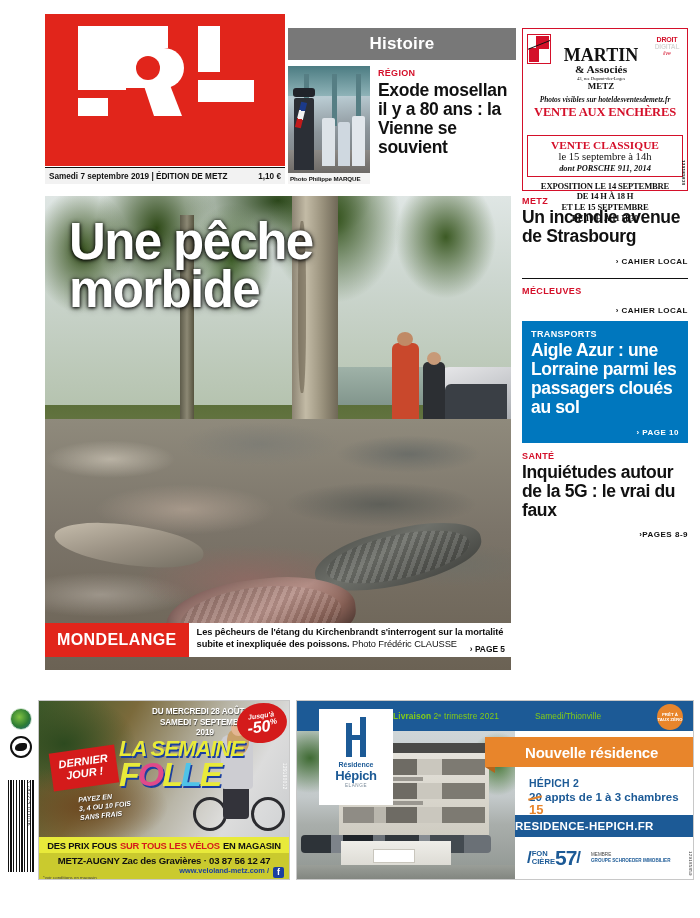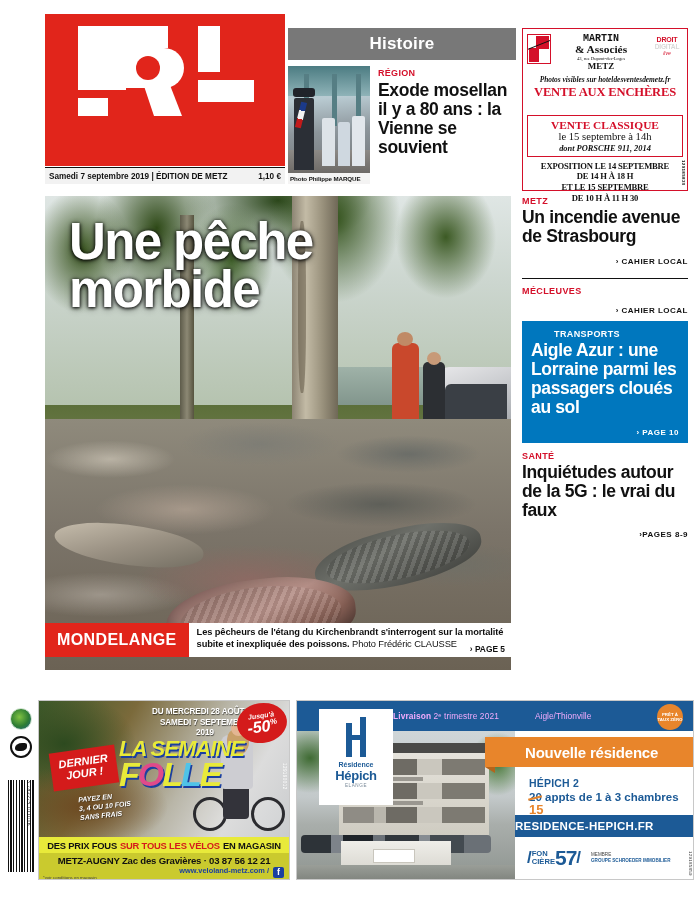--- a/index.html
+++ b/index.html
@@ -92,21 +92,21 @@
   .auc-top { display: flex; align-items: flex-start; gap: 3px; }
   .auc-logo {
     width: 24px; height: 30px; position: relative; flex: 0 0 24px;
     border: 1px solid #d4102a; background: #fff; overflow: hidden;
   }
   .auc-logo .red-blk { position:absolute; right:1px; top:1px; width:13px; height:13px; background:#d4102a; }
   .auc-logo .red-blk2 { position:absolute; left:1px; bottom:1px; width:10px; height:14px; background:#d4102a; }
   .auc-logo .diag { position:absolute; left:-3px; top:9px; width:30px; height:1.4px;
     background:#111; transform: rotate(-22deg); }
   .auc-name { flex: 1; text-align: center; }
-  .auc-name .n1 { font-family:Liberation Mono, monospace; font-size: 10px; font-weight: bold; line-height: 1.0; color:#111; }
+  .auc-name .n1 { font-family:Liberation Serif, serif; font-size: 18px; font-weight: bold; line-height: 1.0; color:#111;margin-top:12px; }
   .auc-name .n2 { font-family:"Liberation Serif",serif; font-size: 11.4px; font-weight: bold; line-height: 1.05; color:#111; }
   .auc-name .n3 { font-family:"Liberation Serif",serif; font-size: 4.6px; line-height: 1.3; color:#111; }
   .auc-name .n4 { font-family:"Liberation Serif",serif; font-size: 9px; font-weight: bold; line-height: 1.1; color:#111; }
   .auc-droit { flex: 0 0 32px; text-align: center; padding-top: 2px; }
   .auc-droit .d1 { color:#d4102a; font-size: 7px; font-weight: bold; letter-spacing:-0.2px; }
   .auc-droit .d2 { color:#d8d8d8; font-size: 6.6px; font-weight: bold; letter-spacing:-0.2px; }
   .auc-droit .d3 { color:#d4102a; font-size: 5px; font-style: italic; }
   .auc-photos {
     text-align:center; font-family:"Liberation Serif",serif; font-style: italic;
     font-weight: bold; font-size: 7.4px; color:#111; margin-top: 3px;
@@ -275,21 +275,21 @@
   }
   .rc-ref {
     text-align: right; font-size: 8px; font-weight: bold; color:#111;
     letter-spacing: 0.5px; margin-top: 10px;
   }
   .rc-rule { border-top: 1px solid #111; margin: 6px 0 7px; }
   .rc-blue {
     background: #0077be; color: #fff; padding: 8px 9px 6px;
     margin-bottom: 8px;
   }
-  .rc-blue .rc-kicker { color:#fff;margin-left:23px; }
+  .rc-blue .rc-kicker { color:#fff; }
   .rc-blue .rc-head { color:#fff; }
   .rc-blue .rc-ref { color:#fff; }
 
   
   .barcode-col {
     position:absolute; left: 6px; top: 702px; width: 30px; height: 178px;
   }
   .eco-badge { width: 22px; height: 22px; margin: 6px auto 0; position: relative; }
   .eco1 { background: radial-gradient(circle at 42% 40%, #7fc242 0%, #2f7d32 55%, #1d5e8a 100%);
     border-radius:50%; border: 1.5px solid #cfe3cf; }
@@ -410,21 +410,21 @@
   .velo-foot .cond { position:absolute; left: 4px; bottom: 1px; font-size: 4.4px; color:#444; }
   .velo-vcode { position:absolute; right: 2px; top: 62px; font-size: 4.6px; color:#fff;
     writing-mode: vertical-rl; letter-spacing: 0.4px; }
 
   .ad-hepich {
     position:absolute; left: 296px; top: 700px; width: 398px; height: 180px;
     border: 1px solid #c8c8c8; background:#1c5a96; overflow:hidden;
   }
   .hep-top {
     position:absolute; left:0; top:0; width:100%; height: 30px;
-    color:#f0abfc; display:flex; align-items:center;
+    color:#84cc16; display:flex; align-items:center;
   }
   .hep-top .liv { position:absolute; left: 96px; font-size: 8.4px; letter-spacing: 0.1px; }
   .hep-top .loc { position:absolute; left: 238px; font-size: 8.4px; }
   .hep-top .liv b { font-weight: bold; }
   .hep-circle {
     position:absolute; right: 10px; top: 3px; width: 26px; height: 26px;
     background: #e8852b; border-radius: 50%; color:#fff;
     display:flex; flex-direction:column; align-items:center; justify-content:center;
     font-size: 4.4px; font-weight: bold; line-height: 1.2; text-align:center;
   }
@@ -710,34 +710,34 @@
 
     <div class="velo-vcode">129190012</div>
 
     <div class="velo-strip">
       <span class="blk">DES PRIX FOUS</span>
       <span class="red">SUR TOUS LES VÉLOS</span>
       <span class="blk">EN MAGASIN</span>
     </div>
 
     <div class="velo-foot">
-      <div class="addr">METZ-AUGNY Zac des Gravières · 03 87 56 12 21</div>
+      <div class="addr">METZ-AUGNY Zac des Gravières · 03 87 56 12 47</div>
       <div class="web">www.veloland-metz.com /</div>
       <div class="fb">f</div>
       <div class="cond">*voir conditions en magasin</div>
     </div>
   </div>
 
   <div class="ad-hepich">
     <div class="hep-top">
       <span class="liv">
         <b>Livraison</b>
         <span>2ᵉ trimestre 2021</span>
       </span>
-      <span class="loc">Aigle/Thionville</span>
+      <span class="loc">Samedi/Thionville</span>
     </div>
     <div class="hep-circle">PRÊT À TAUX ZÉRO</div>
 
     <div class="hep-photo">
       <div class="hep-bldg">
         <div class="roof"></div>
         <div class="row r-a"></div>
         <div class="row r-b"></div>
         <div class="row r-c"></div>
         <div class="bal" style="top:34px;"></div>

